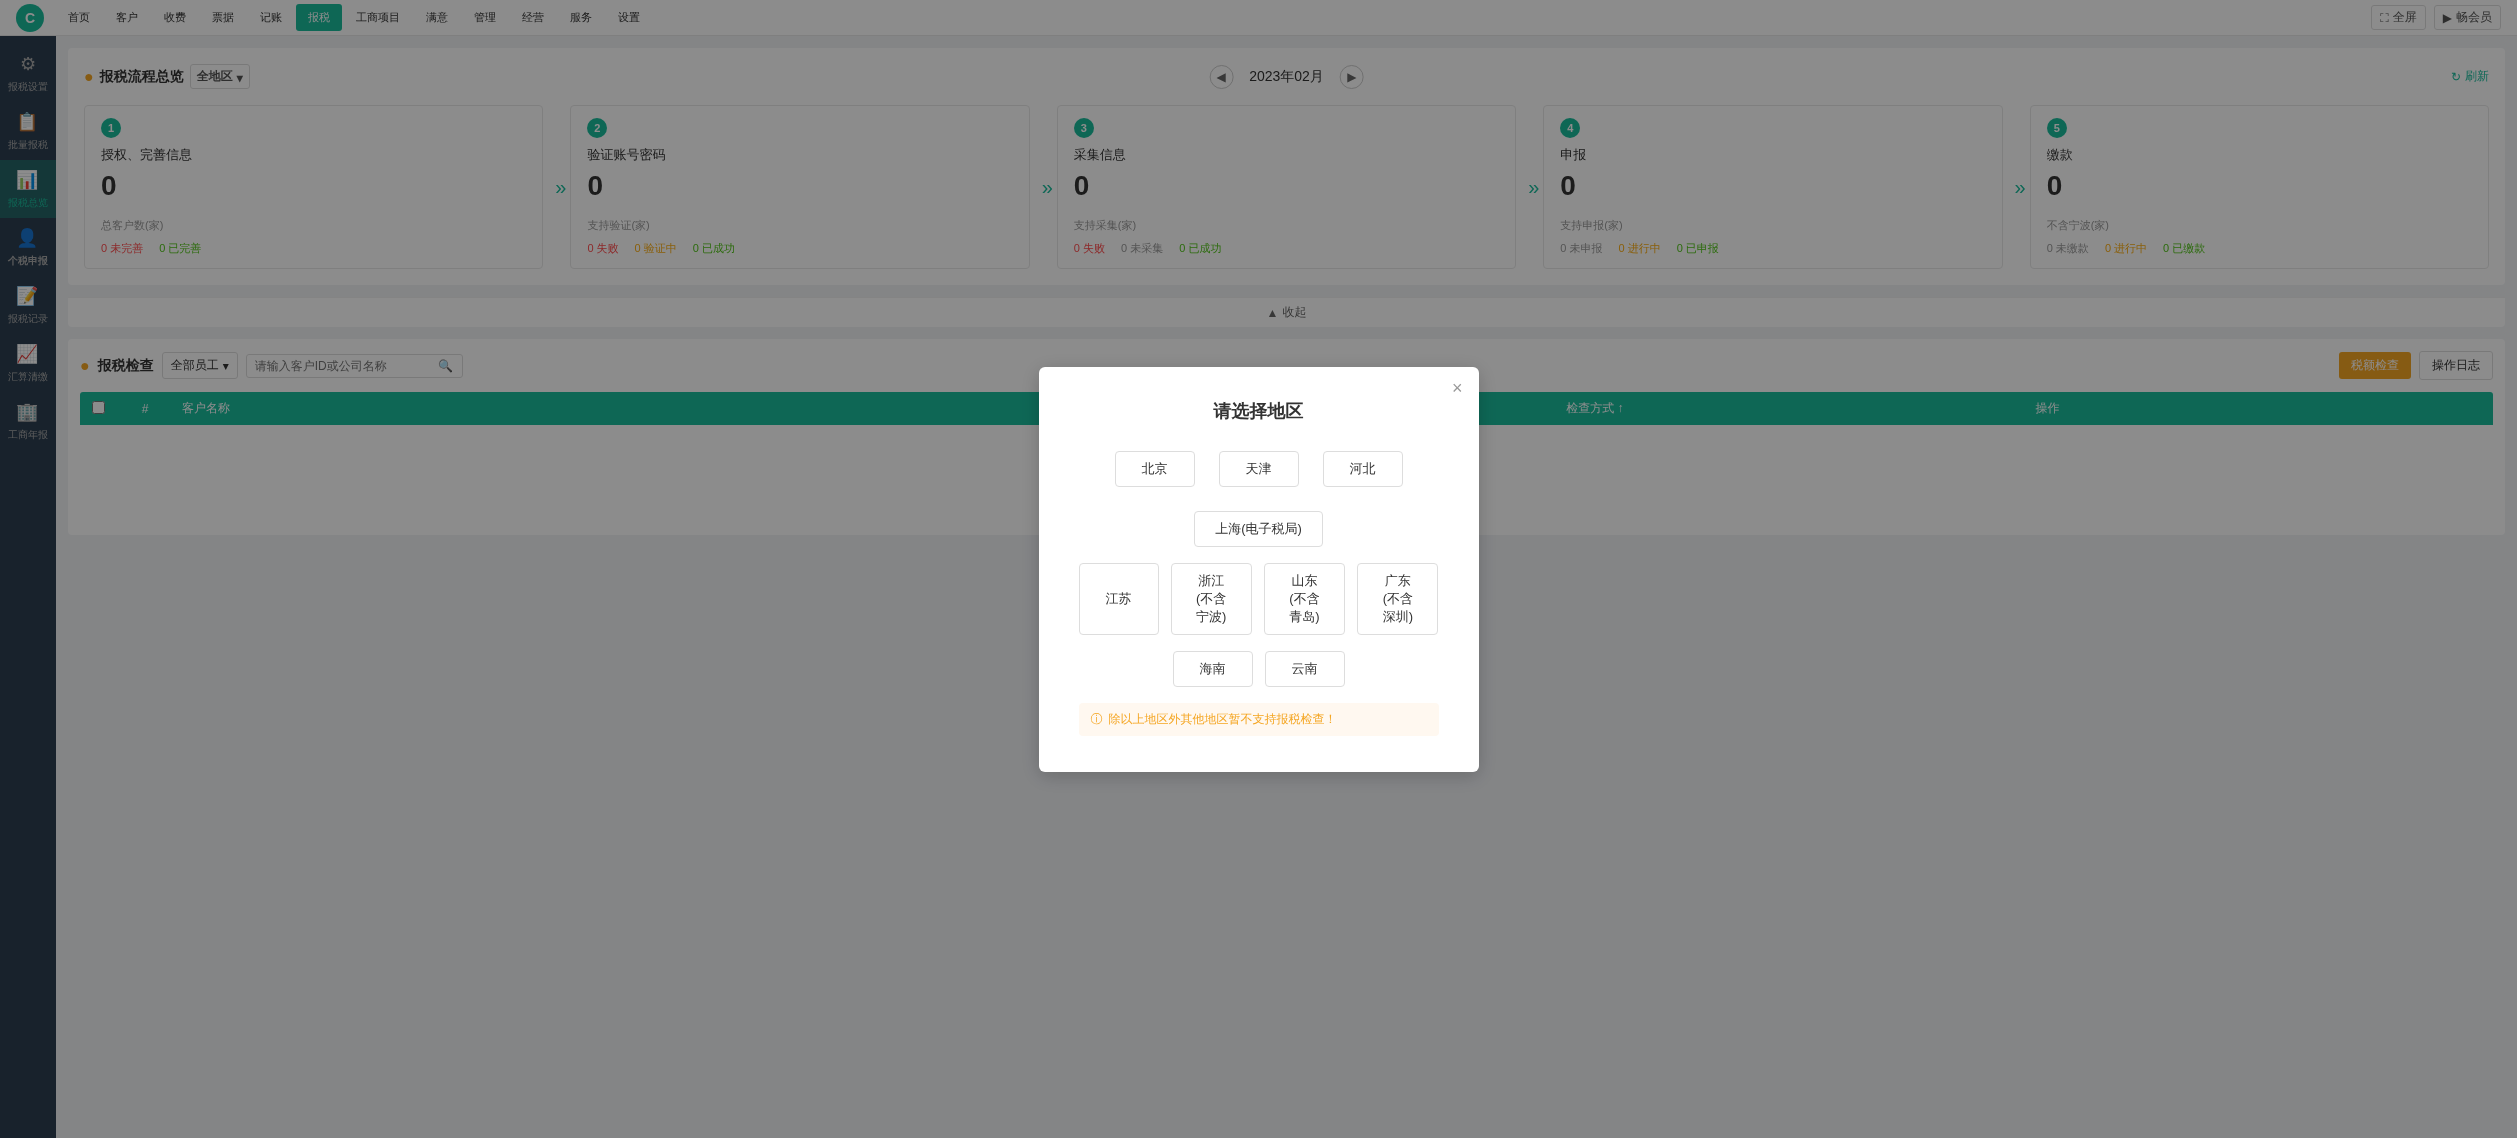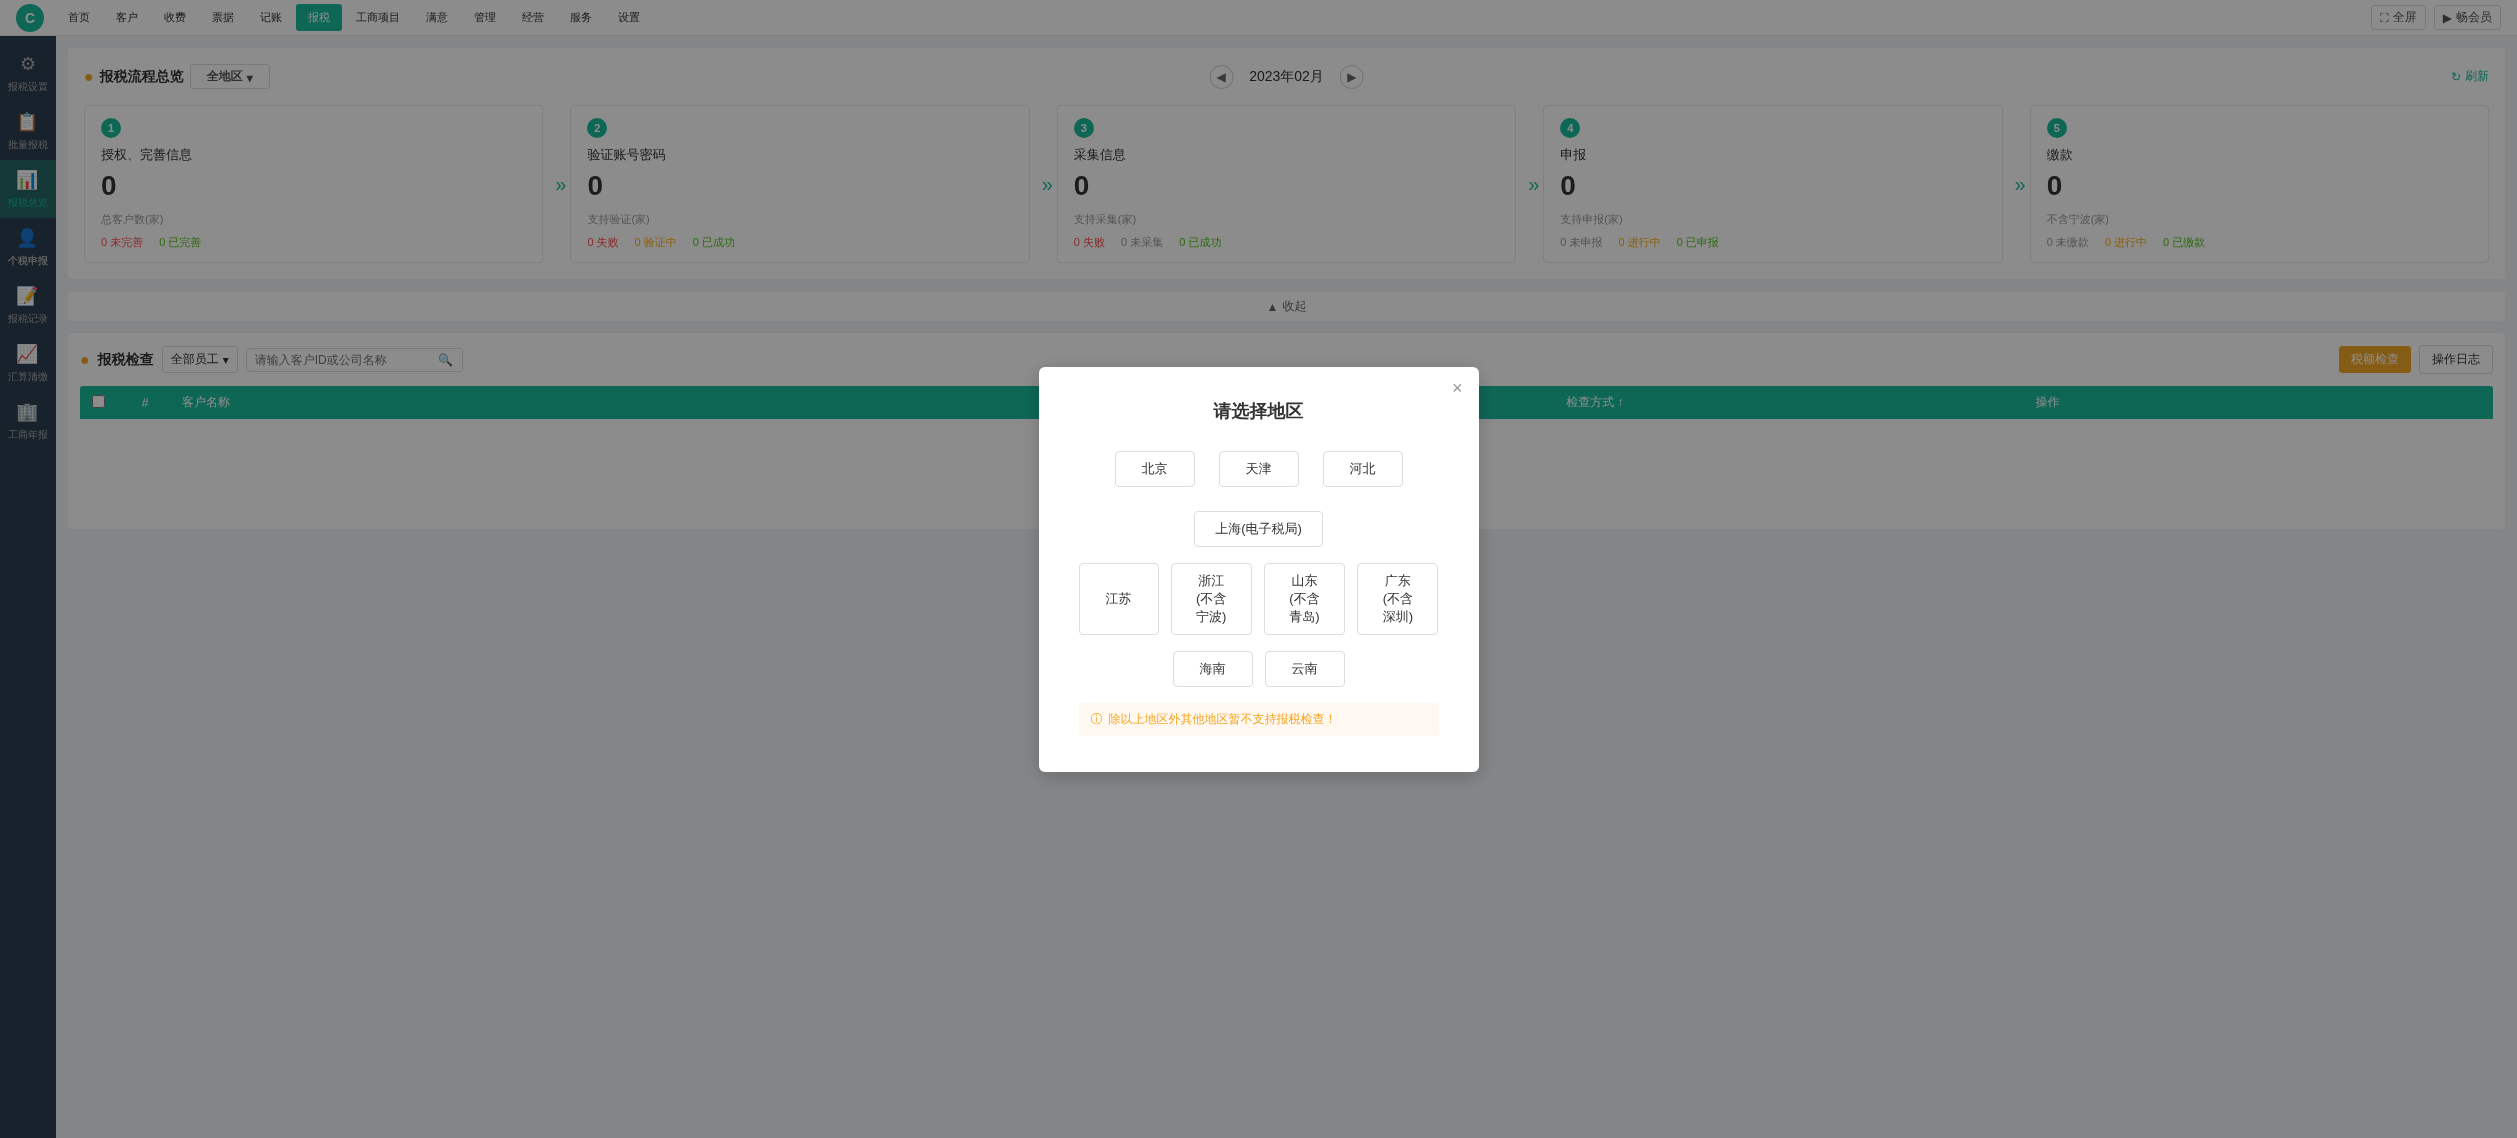--- a/index.html
+++ b/index.html
@@ -86,21 +86,21 @@
       background: #f0f2f5;
     }
     .section-title {
       display: flex; align-items: center; gap: 6px; font-size: 14px; font-weight: bold; color: #333;
     }
     .orange-dot { color: #f5a623; font-size: 16px; }
 
     
     .region-selector {
       display: flex; align-items: flex-end; gap: 4px;
-      padding: 3px 16px; border: 1px solid #ddd; border-radius: 3px;
+      padding: 3px 6px; border: 1px solid #ddd; border-radius: 3px;
       background: #fff; cursor: pointer; font-size: 12px; color: #555;
     }
     .month-nav-btn {
       width: 24px; height: 24px; border-radius: 50%;
       border: 1px solid #ccc; background: #fff;
       display: flex; align-items: center; justify-content: center;
       cursor: pointer; color: #666;
     }
 
     
@@ -131,21 +131,21 @@
     .flow-card:last-child { margin-right: 0; }
     .flow-card-step {
       width: 20px; height: 20px; border-radius: 50%;
       background: #1abc9c; color: #fff;
       display: flex; align-items: center; justify-content: center;
       font-size: 11px; font-weight: bold;
       margin-bottom: 8px;
     }
     .flow-card-title { font-size: 13px; color: #333; margin-bottom: 8px; font-weight: 500; }
     .flow-card-count { font-size: 28px; font-weight: bold; color: #333; line-height: 1; }
-    .flow-card-sub { font-size: 11px; color: #999; margin-top: 12px; }
+    .flow-card-sub { font-size: 11px; color: #999; margin-top: 18px; }
     .flow-card-stats { display: flex; gap: 16px; margin-top: 8px; }
     .flow-card-stat { font-size: 11px; }
     .flow-card-stat.fail { color: #ff4d4f; }
     .flow-card-stat.pending { color: #faad14; }
     .flow-card-stat.success { color: #52c41a; }
     .flow-card-stat.normal { color: #999; }
 
     
     .collapse-bar {
       display: flex; align-items: center; justify-content: center;

